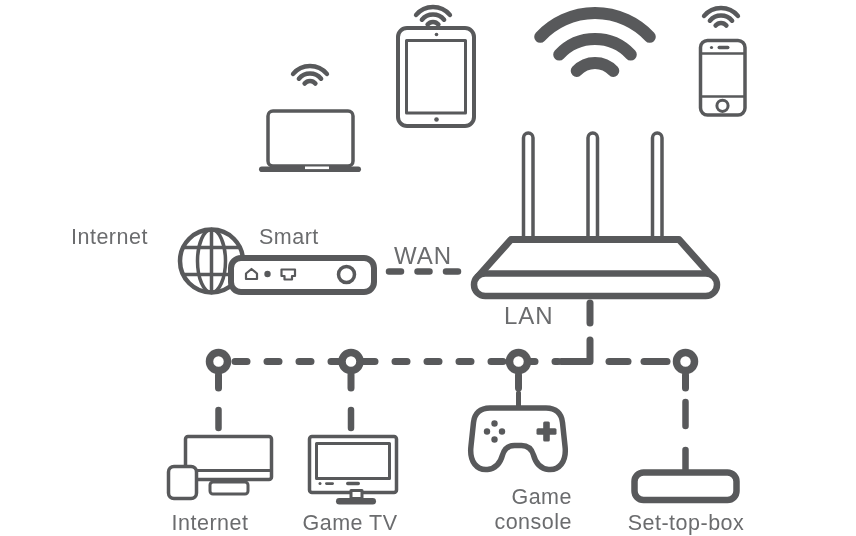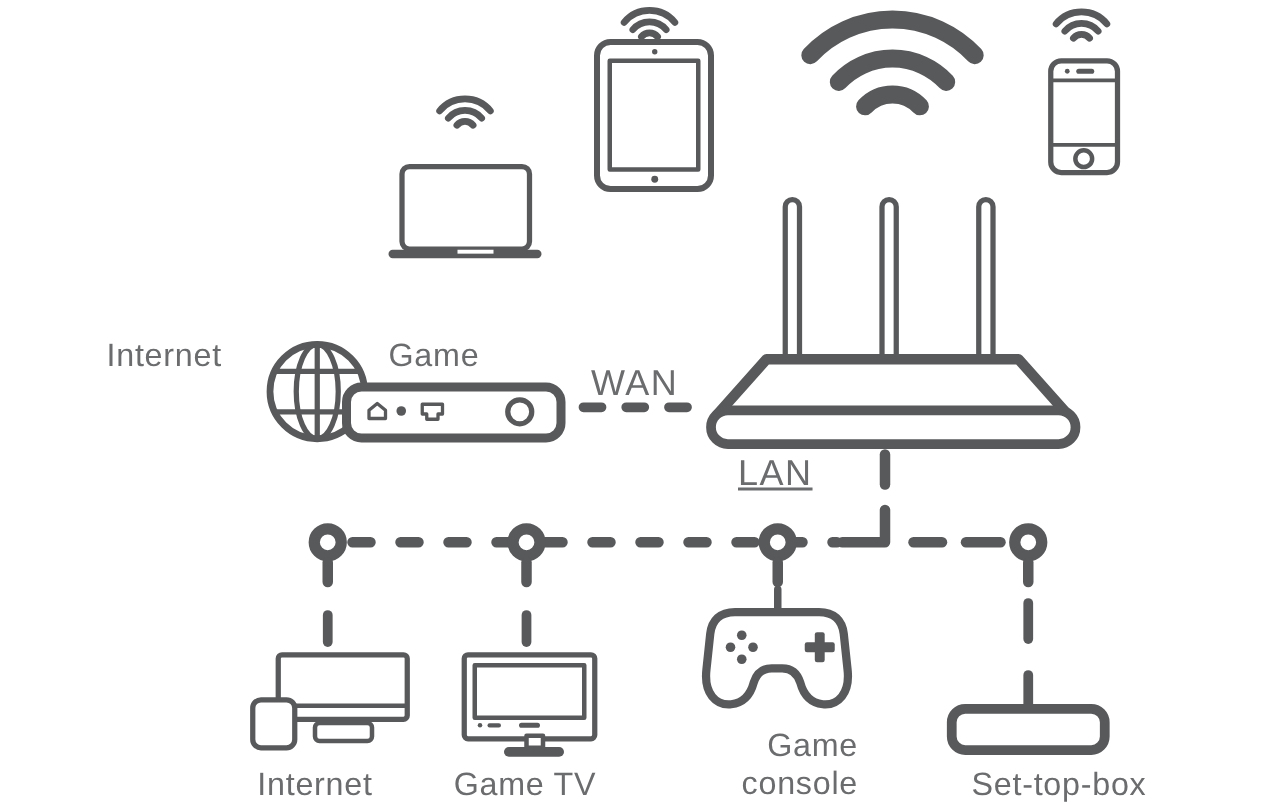--- a/index.html
+++ b/index.html
@@ -151,21 +151,21 @@
       <rect class="fillg" x="536.5" y="428.2" width="20" height="6.6" rx="1.5"></rect>
       <rect class="fillg" x="543.2" y="421.5" width="6.6" height="20" rx="1.5"></rect>
     </g>
 
     <g>
       <rect class="shape" stroke-width="6.5" x="634.5" y="472.5" width="102" height="27.5" rx="9"></rect>
     </g>
   </svg>
 
   <div class="label" style="left:71px;top:225px;">Internet</div>
-  <div class="label" style="left:259px;top:225px;">Game</div>
+  <div class="label" style="left:259px;top:225px;">Smart</div>
   <div class="label small" style="left:394px;top:242px;">WAN</div>
-  <div class="label small" style="left:492px;top:302px;text-decoration:underline;">LAN</div>
+  <div class="label small" style="left:504px;top:302px;">LAN</div>
   <div class="label centered" style="left:210px;top:511px;">Internet</div>
   <div class="label centered" style="left:350px;top:511px;">Game TV</div>
   <div class="label centered wrap" style="left:520px;top:485px;text-align:right;">Game console</div>
-  <div class="label centered" style="left:686px;top:511px;margin-left:20px;">Set-top-box</div>
+  <div class="label centered" style="left:686px;top:511px;">Set-top-box</div>
 
 </div>
 
 </body></html>

